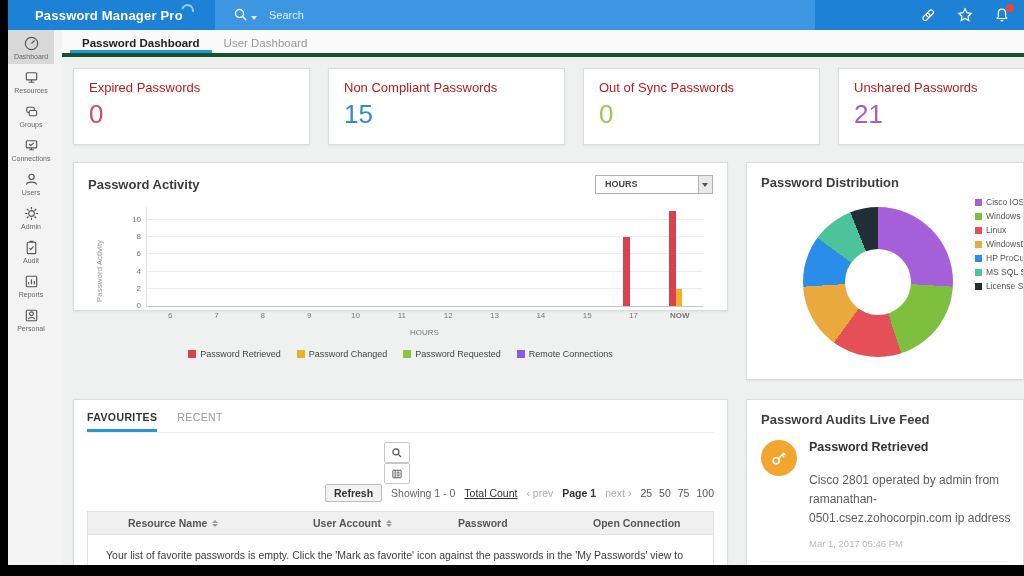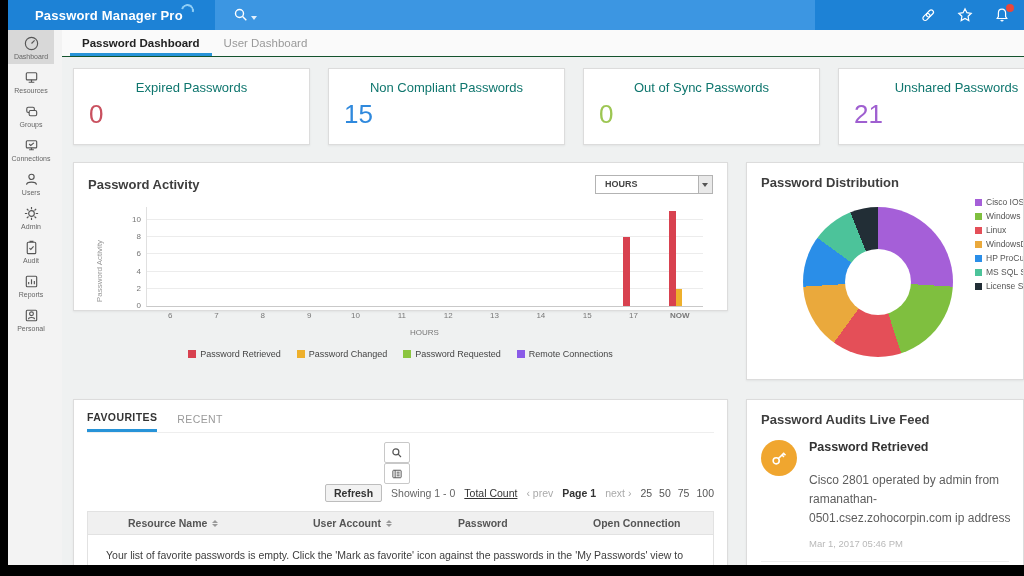--- a/index.html
+++ b/index.html
@@ -21,29 +21,29 @@
 
   
   .sidebar { position:absolute; left:0; top:30px; width:54px; bottom:0; background:#f3f3f3; }
   .side-item { width:46px; padding:5px 0 4px; text-align:center; color:#555; cursor:pointer; }
   .side-item .lbl { display:block; font-size:7px; color:#666; margin-top:1px; }
   .side-item svg { display:block; margin:0 auto; }
   .side-item.active { background:#d8d8d8; }
 
   
   .main { position:absolute; left:54px; top:30px; right:0; bottom:0; }
-  .tabbar { height:27px; background:#fafafa; border-bottom:1px solid #14532d; display:flex; padding-left:8px; }
+  .tabbar { height:27px; background:#fafafa; border-bottom:4px solid #14532d; display:flex; padding-left:8px; }
   .tab { padding:7px 12px 0; font-size:11.5px; color:#999; cursor:pointer; }
   .tab.active { color:#222; font-weight:bold; border-bottom:3px solid #2793d8; }
   .content { position:absolute; top:28px; left:0; right:0; bottom:0; background:#eff1f1; overflow:hidden; padding:10px 0 0 11px; }
 
   
   .cards { display:flex; gap:18px; margin-bottom:17px; }
   .card { width:237px; min-width:237px; height:77px; background:#fff; border:1px solid #dcdcdc; box-shadow:0 1px 2px rgba(0,0,0,.06); padding:11px 15px; cursor:pointer; }
-  .card-title { font-size:13px; color:#0f766e;text-align:center; }
+  .card-title { font-size:13px; color:#b91c1c; }
   .card-value { font-size:26px; margin-top:6px; line-height:1; }
 
   
   .panel { background:#fff; border:1px solid #dcdcdc; box-shadow:0 1px 2px rgba(0,0,0,.06); }
   .row2 { display:flex; gap:18px; margin-bottom:19px; }
   .row3 { display:flex; gap:18px; }
   .panel-title { font-size:13px; font-weight:bold; color:#3e3e3e; }
 
   
   .p-activity { width:655px; height:149px; padding:12px 14px; }
@@ -67,21 +67,21 @@
   .p-dist { flex:1; height:218px; padding:12px 14px; position:relative; overflow:hidden; }
   .donut { position:absolute; left:56px; top:44px; width:150px; height:150px; border-radius:50%; }
   .donut-hole { position:absolute; left:42px; top:42px; width:66px; height:66px; border-radius:50%; background:#fff; }
   .dlegend { position:absolute; left:228px; top:34px; width:70px; overflow:hidden; }
   .dleg-row { display:flex; align-items:center; gap:4px; margin-bottom:4px; white-space:nowrap; }
   .dleg-sq { width:7px; height:7px; min-width:7px; display:inline-block; }
   .dleg-lbl { font-size:8.5px; color:#555; }
 
   
   .p-fav { width:655px; height:178px; padding:11px 13px; }
-  .fav-tabs { display:flex; gap:20px; border-bottom:1px solid #eee;align-items:center; }
+  .fav-tabs { display:flex; gap:20px; border-bottom:1px solid #eee; }
   .fav-tab { font-size:10.5px; color:#9a9a9a; letter-spacing:.4px; padding-bottom:6px; cursor:pointer; }
   .fav-tab.active { color:#333; font-weight:bold; border-bottom:3px solid #2793d8; }
   .fav-toolbar { display:flex; align-items:center; margin-top:9px;flex-direction:column; }
   .tool-btn { width:26px; height:21px; border:1px solid #c8c8c8; background:#fff; border-radius:2px; margin-right:7px; display:flex; align-items:center; justify-content:center; color:#555; cursor:pointer; }
   .fav-right { margin-left:auto; display:flex; align-items:center; gap:9px; font-size:10.5px; color:#666; }
   .refresh-btn { border:1px solid #bdbdbd; background:#f2f2f2; border-radius:2px; padding:2px 8px; font-size:10.5px; font-weight:bold; color:#333; cursor:pointer; font-family:"Liberation Sans", sans-serif; }
   .total-count { color:#333; text-decoration:underline; cursor:pointer; }
   .pg-muted { color:#aaa; cursor:pointer; }
   .pg-page { color:#333; font-weight:bold; }
   .page-sizes { display:flex; gap:7px; }
@@ -116,20 +116,21 @@
           <span class="swoosh"></span>
       </div>
       <div class="search-strip">
         <span class="tb-icon">
           <svg width="16" height="16" viewBox="0 0 16 16" fill="none" stroke="currentColor" stroke-width="1.4">
               <circle cx="6.5" cy="6.5" r="4"></circle>
               <path d="M9.6 9.6 L13.3 13.3"></path>
             </svg>
         </span>
         <span class="search-caret"></span>
+        <input class="search-input" type="text" placeholder="Search" style="">
       </div>
       <div class="top-icons" id="top-icons">
           <span class="tb-icon"><svg width="16" height="16" viewBox="0 0 16 16" fill="none" stroke="currentColor" stroke-width="1.2">
               <g transform="rotate(-45 8 8)">
                 <rect x="1.5" y="6" width="8" height="4.5" rx="2.2"></rect>
                 <rect x="6.5" y="6" width="8" height="4.5" rx="2.2"></rect>
               </g>
             </svg></span>
           <span class="tb-icon"><svg width="16" height="16" viewBox="0 0 16 16" fill="none" stroke="currentColor" stroke-width="1.2">
               <path d="M8 1.8 L9.9 5.7 14.2 6.3 11.1 9.3 11.8 13.6 8 11.5 4.2 13.6 4.9 9.3 1.8 6.3 6.1 5.7 Z"></path>

